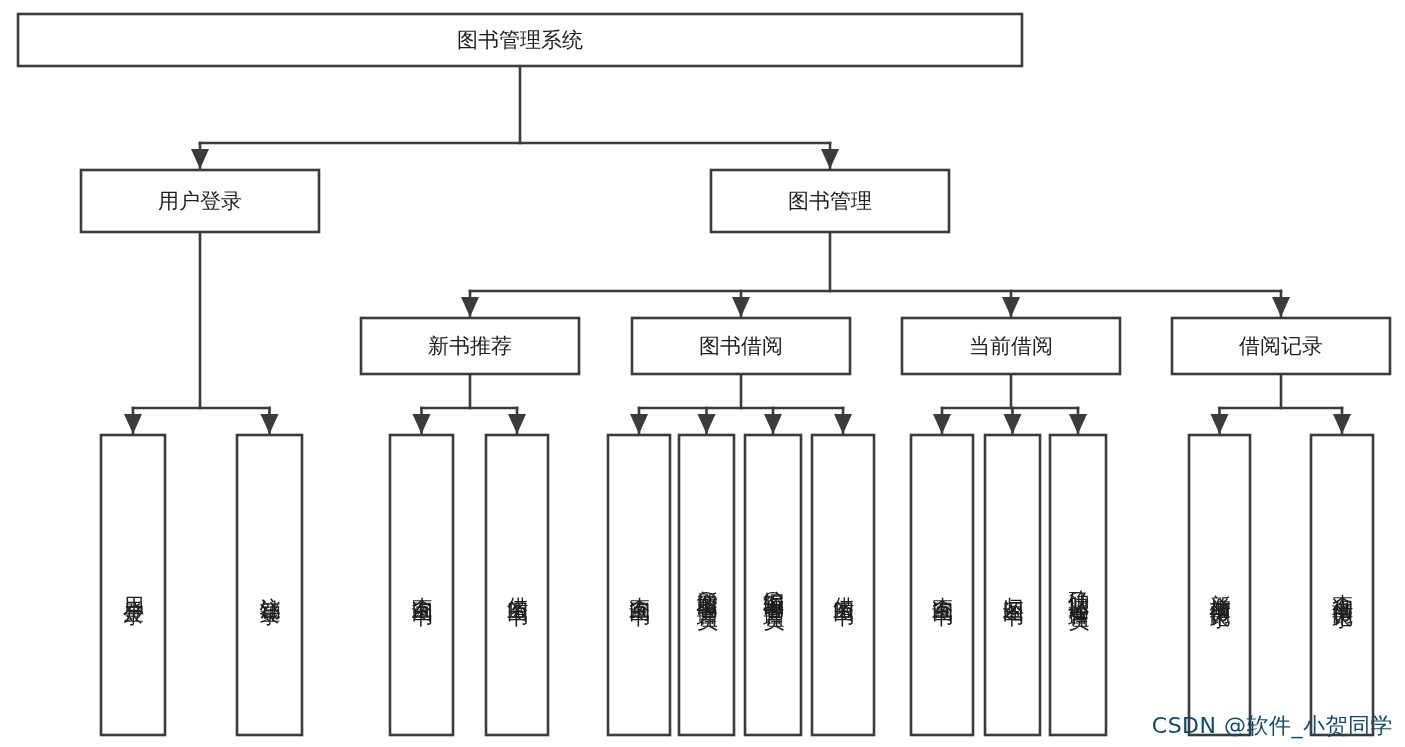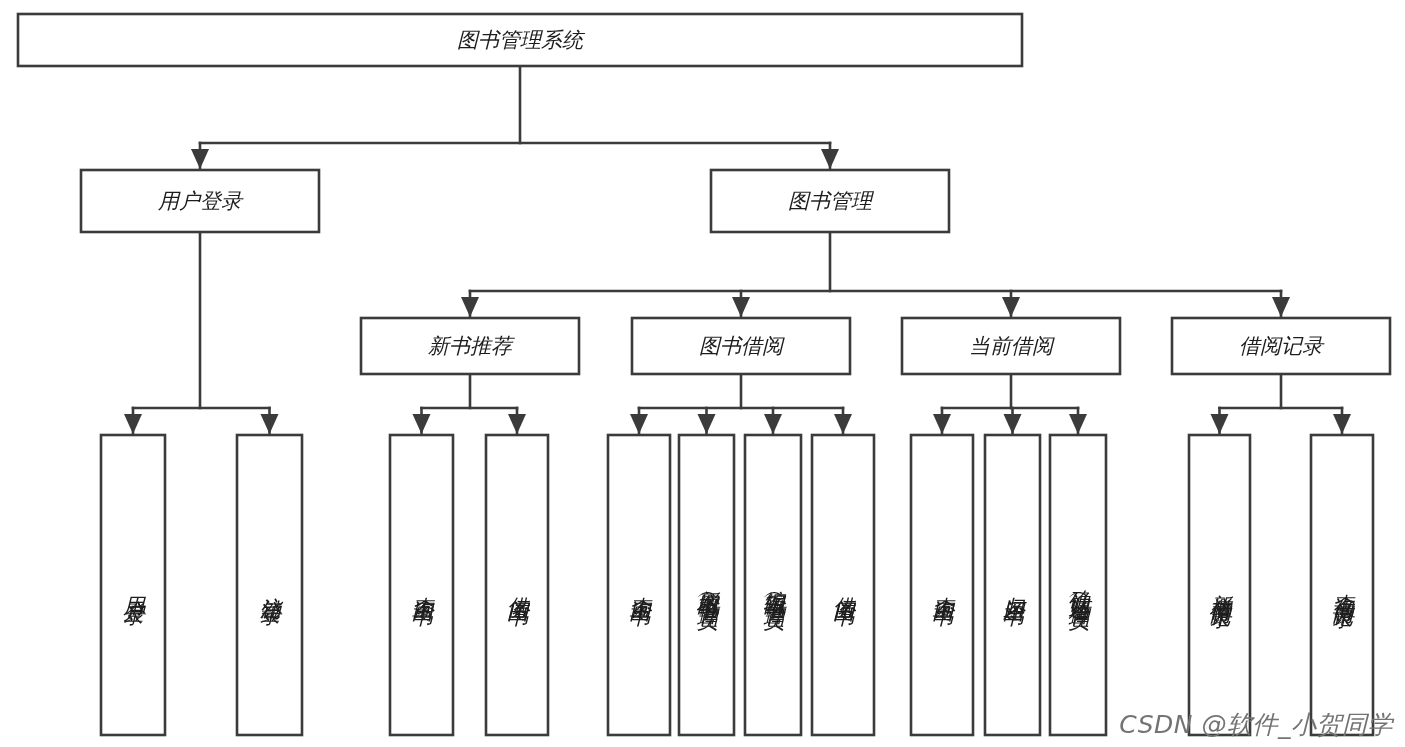--- a/index.html
+++ b/index.html
@@ -12,21 +12,20 @@
     width: 1405px;
     height: 747px;
     font-family: "DejaVu Sans", "Liberation Sans", sans-serif;
     overflow: hidden;
   }
   #diagram-root {
     position: relative;
     width: 1405px;
     height: 747px;
     background: #ffffff;
-    font-style: italic;
   }
   svg.diagram-canvas {
     position: absolute;
     top: 0; left: 0;
     width: 1405px;
     height: 747px;
     display: block;
   }
   .node-box {
     fill: #ffffff;
@@ -62,22 +61,22 @@
     white-space: nowrap;
     text-align: center;
     transform: translateX(-50%);
     pointer-events: none;
   }
   .watermark {
     position: absolute;
     right: 12px;
     bottom: 6px;
     font-family: "DejaVu Sans", "Liberation Sans", sans-serif;
-    font-size: 25px;
-    color: #737373;
+    font-size: 22px;
+    color: #0c4a6e;
     white-space: nowrap;
     letter-spacing: 0.5px;
   }
 </style>
 </head>
 <body>
 
 <div id="diagram-root">
 
   <svg class="diagram-canvas" viewBox="0 0 1405 747">

